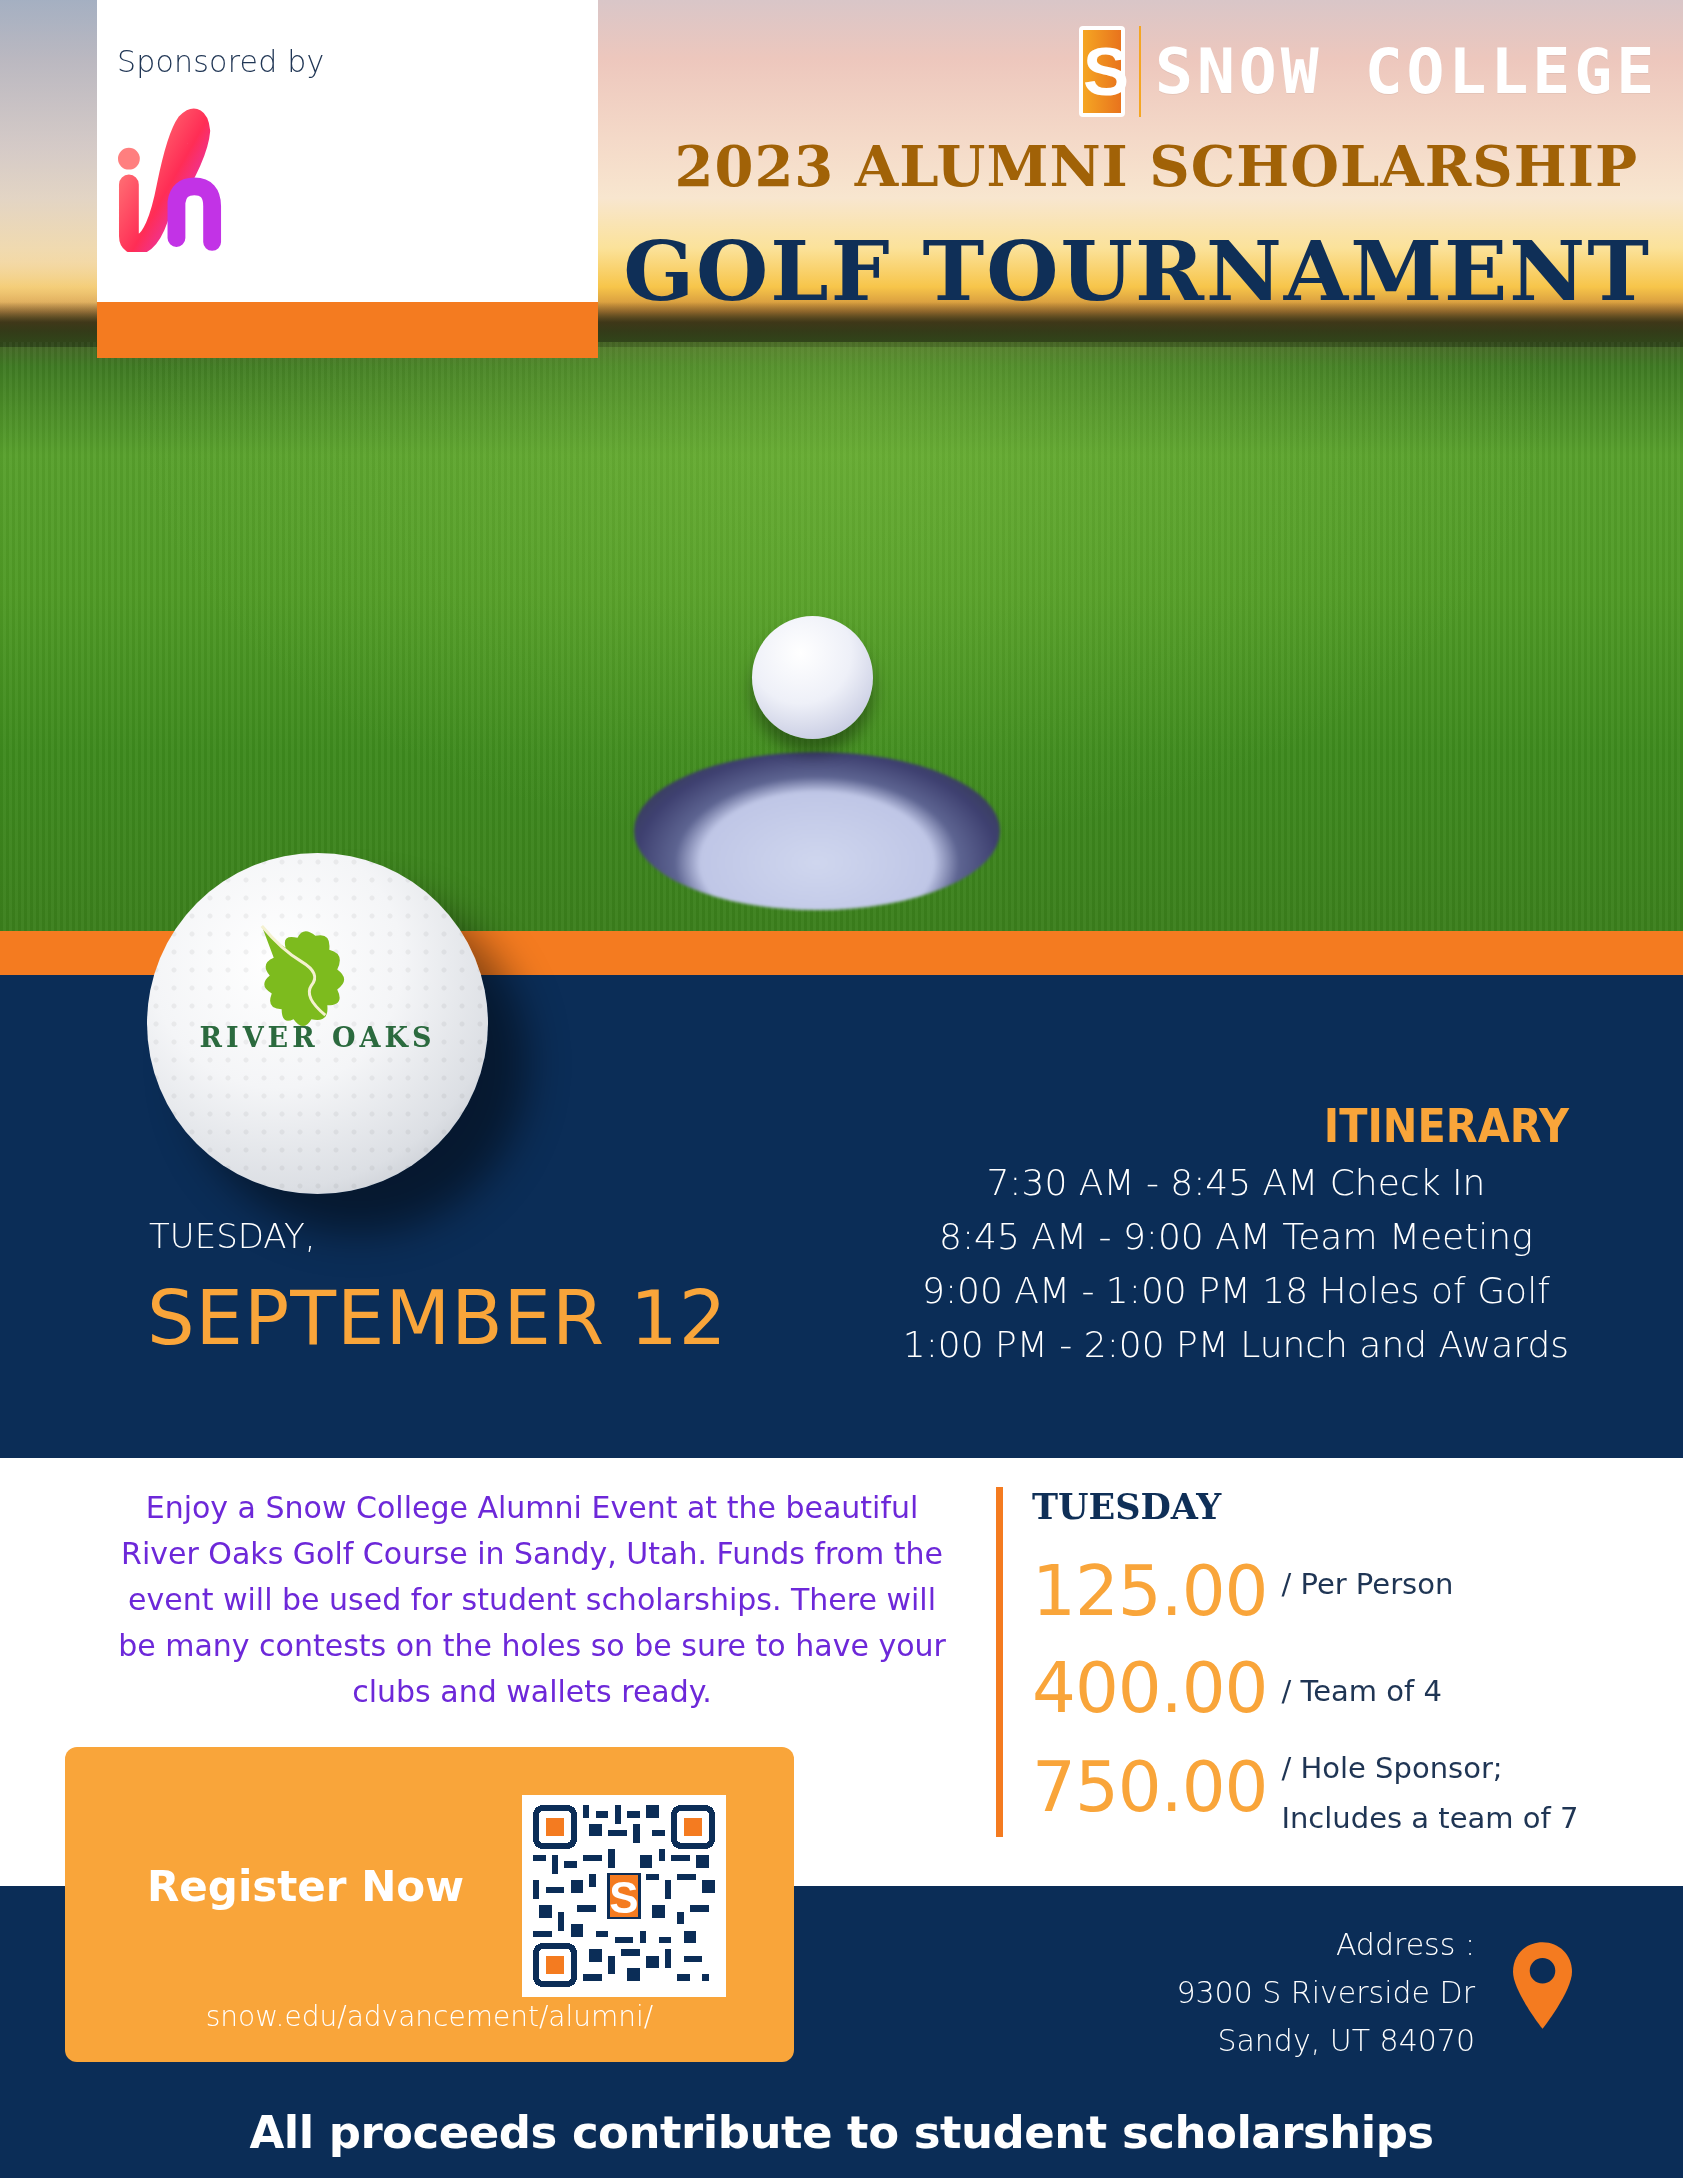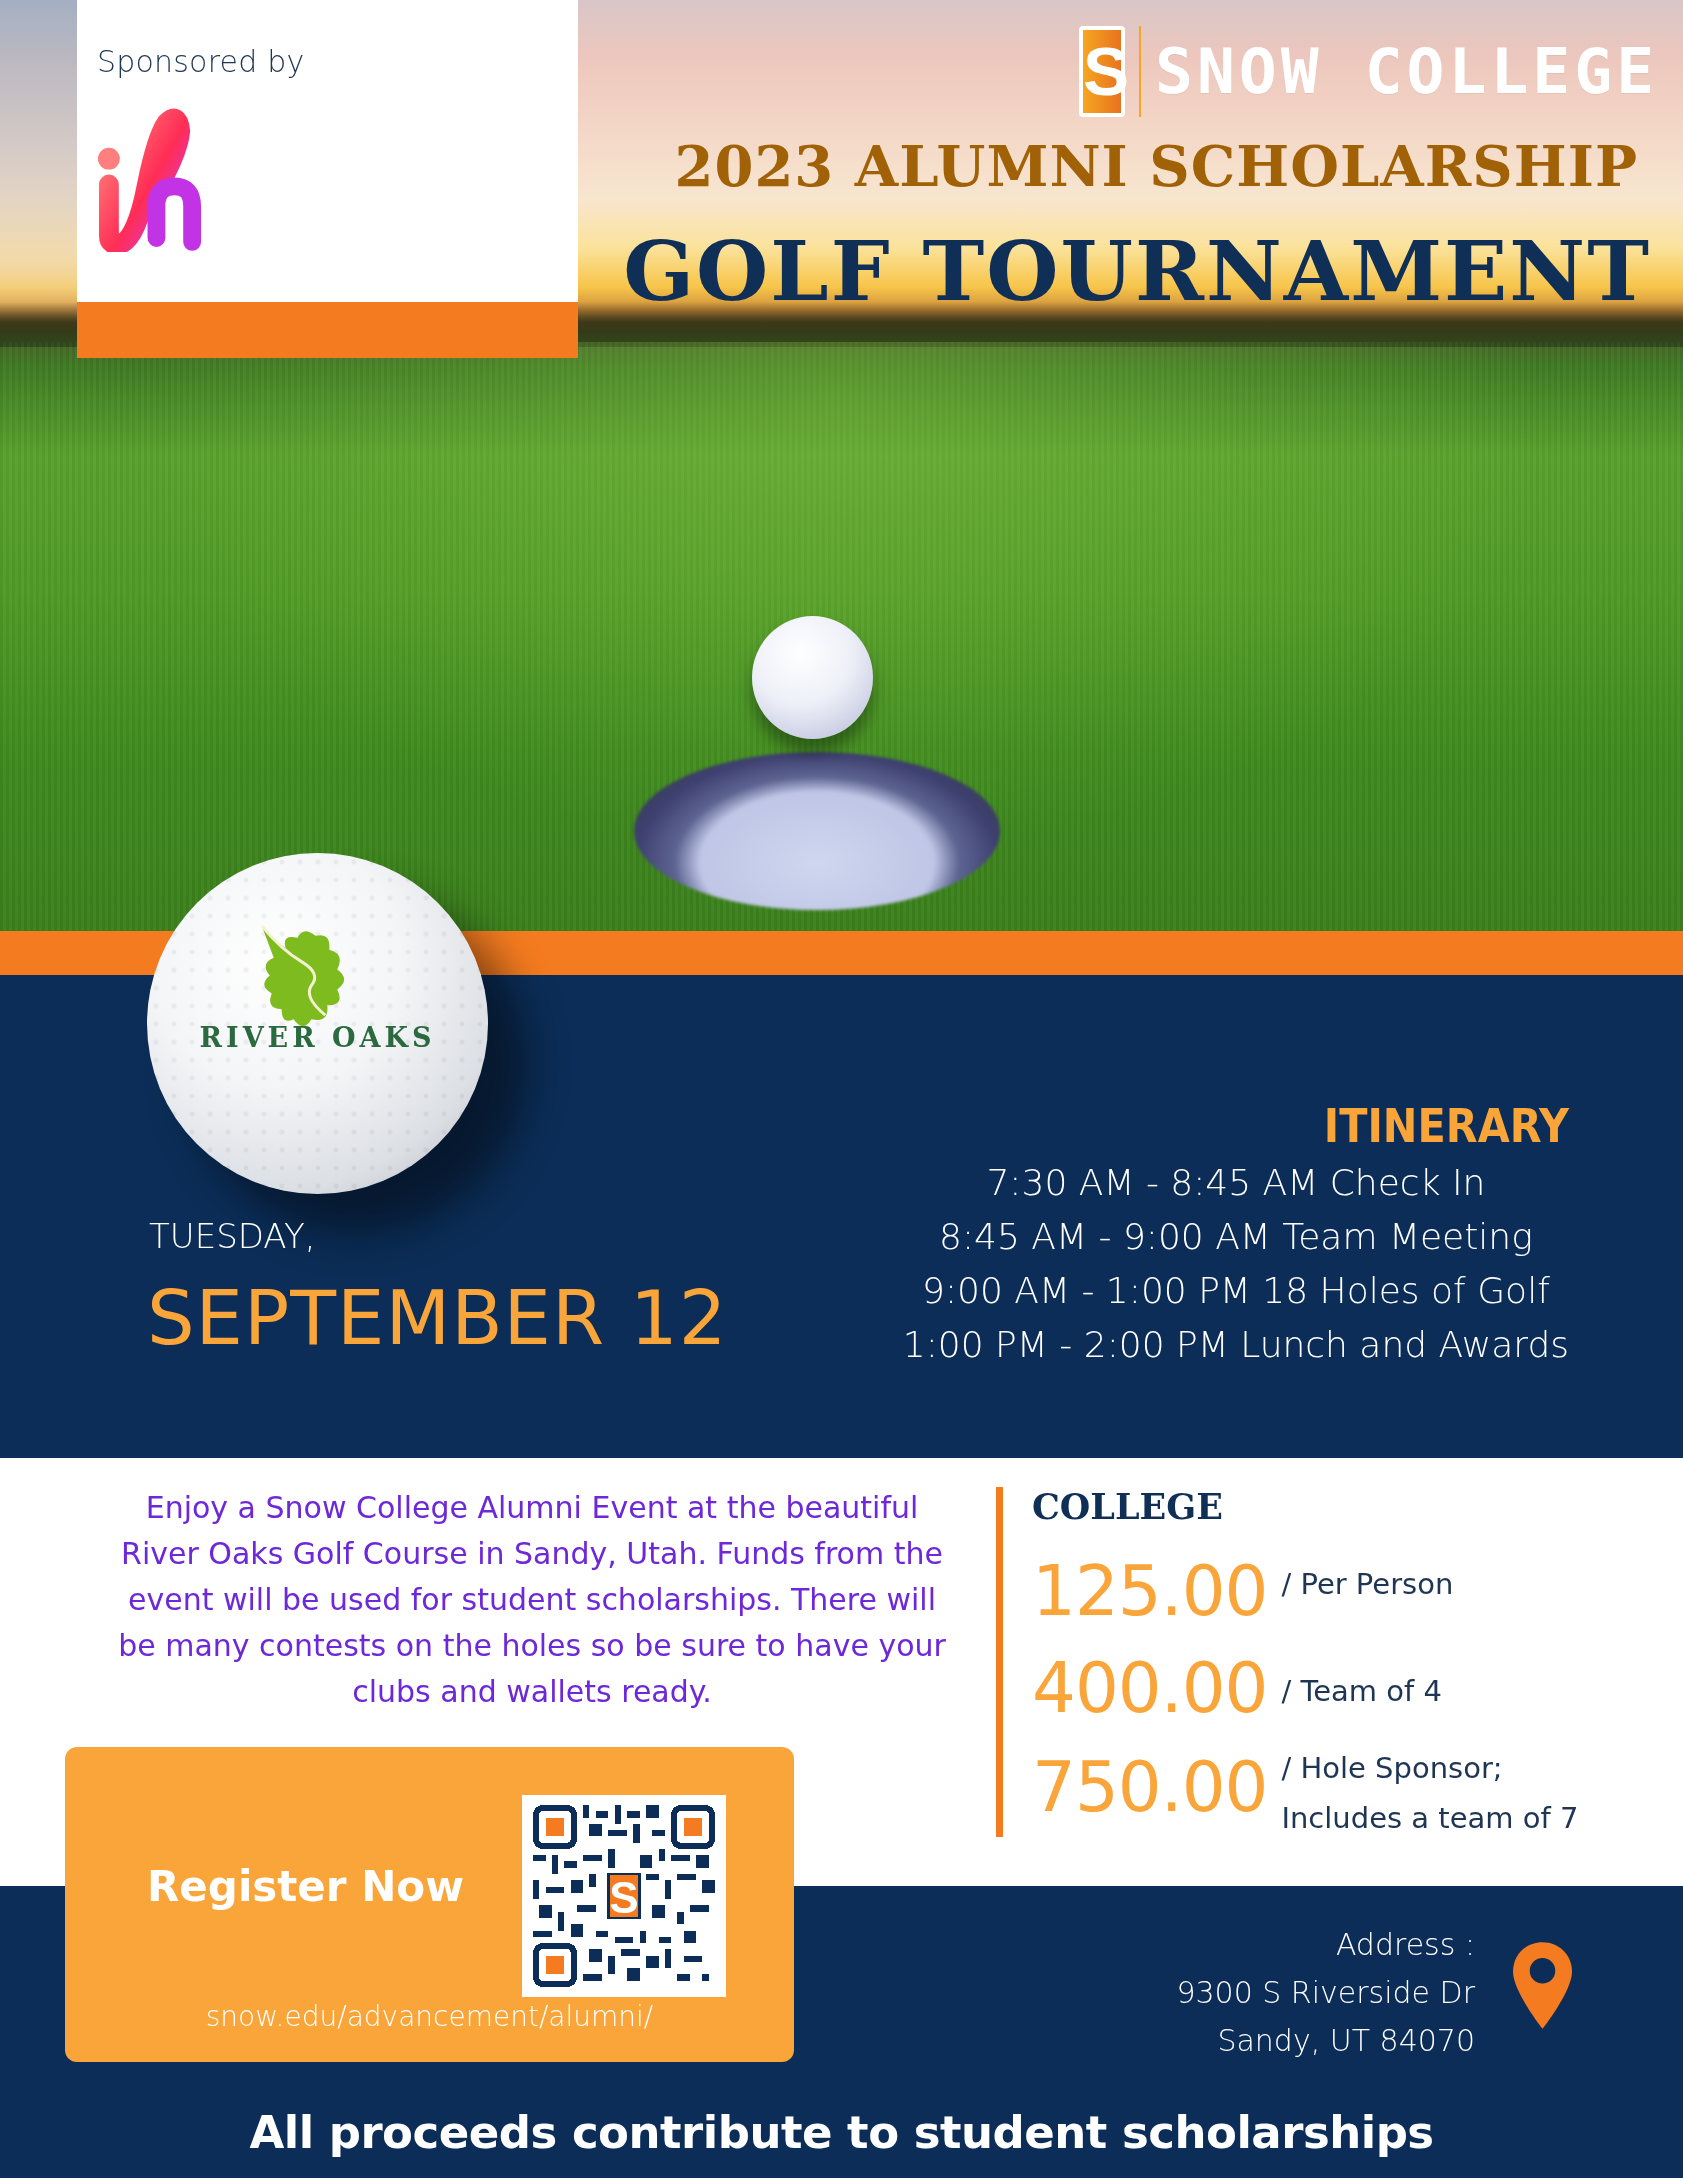--- a/index.html
+++ b/index.html
@@ -35,21 +35,21 @@
     box-shadow: 0 14px 16px rgba(0,0,0,.35);
   }
   .hero .hole {
     position:absolute; left:634px; top:752px; width:366px; height:158px; border-radius:50%;
     background: radial-gradient(ellipse at 50% 70%, #cfd6ee 0%, #bfc6e6 45%, #5d6491 55%, #3e4070 70%, #2d3a2a 100%);
     filter: blur(1.5px);
   }
 
   
   .sponsor-box {
-    position:absolute; left:77px; top:0; width:501px; height:358px; background:#fff;
+    position:absolute; left:97px; top:0; width:501px; height:358px; background:#fff;
   }
   .sponsor-box .stripe { position:absolute; left:0; bottom:0; width:100%; height:56px; background:#f47b20; }
   .sponsor-label {
     position:absolute; left:20px; top:44px; font-size:30px; color:#1f3554;
     font-family: "DejaVu Sans", sans-serif; font-weight:300; letter-spacing:0.2px;
   }
   .ih-logo { position:absolute; left:20px; top:107px; width:109px; height:145px; }
   .ih-name {
     position:absolute; left:158px; top:154px; font-size:42px; line-height:46px;
     color:#1c1650; font-weight:bold; font-family:"Liberation Sans", sans-serif; letter-spacing:-0.3px;
@@ -204,21 +204,21 @@
 <div class="itin-list">
   <div class="itin-item">7:30 AM - 8:45 AM Check In</div>
   <div class="itin-item">8:45 AM - 9:00 AM Team Meeting</div>
   <div class="itin-item">9:00 AM - 1:00 PM 18 Holes of Golf</div>
   <div class="itin-item">1:00 PM - 2:00 PM Lunch and Awards</div>
 </div>
 
 <div class="desc">Enjoy a Snow College Alumni Event at the beautiful River Oaks Golf Course in Sandy, Utah. Funds from the event will be used for student scholarships. There will be many contests on the holes so be sure to have your clubs and wallets ready.</div>
 
 <div class="pricing-rule"></div>
-<div class="pricing-title">COLLEGE</div>
+<div class="pricing-title">TUESDAY</div>
 
 <div class="price-row" style="top:1552px;">
   <div class="price-amount">125.00</div>
   <div class="price-desc">
     <div>/ Per Person</div>
   </div>
 </div>
 <div class="price-row" style="top:1649px;">
   <div class="price-amount">400.00</div>
   <div class="price-desc" style="margin-top:22px;">

